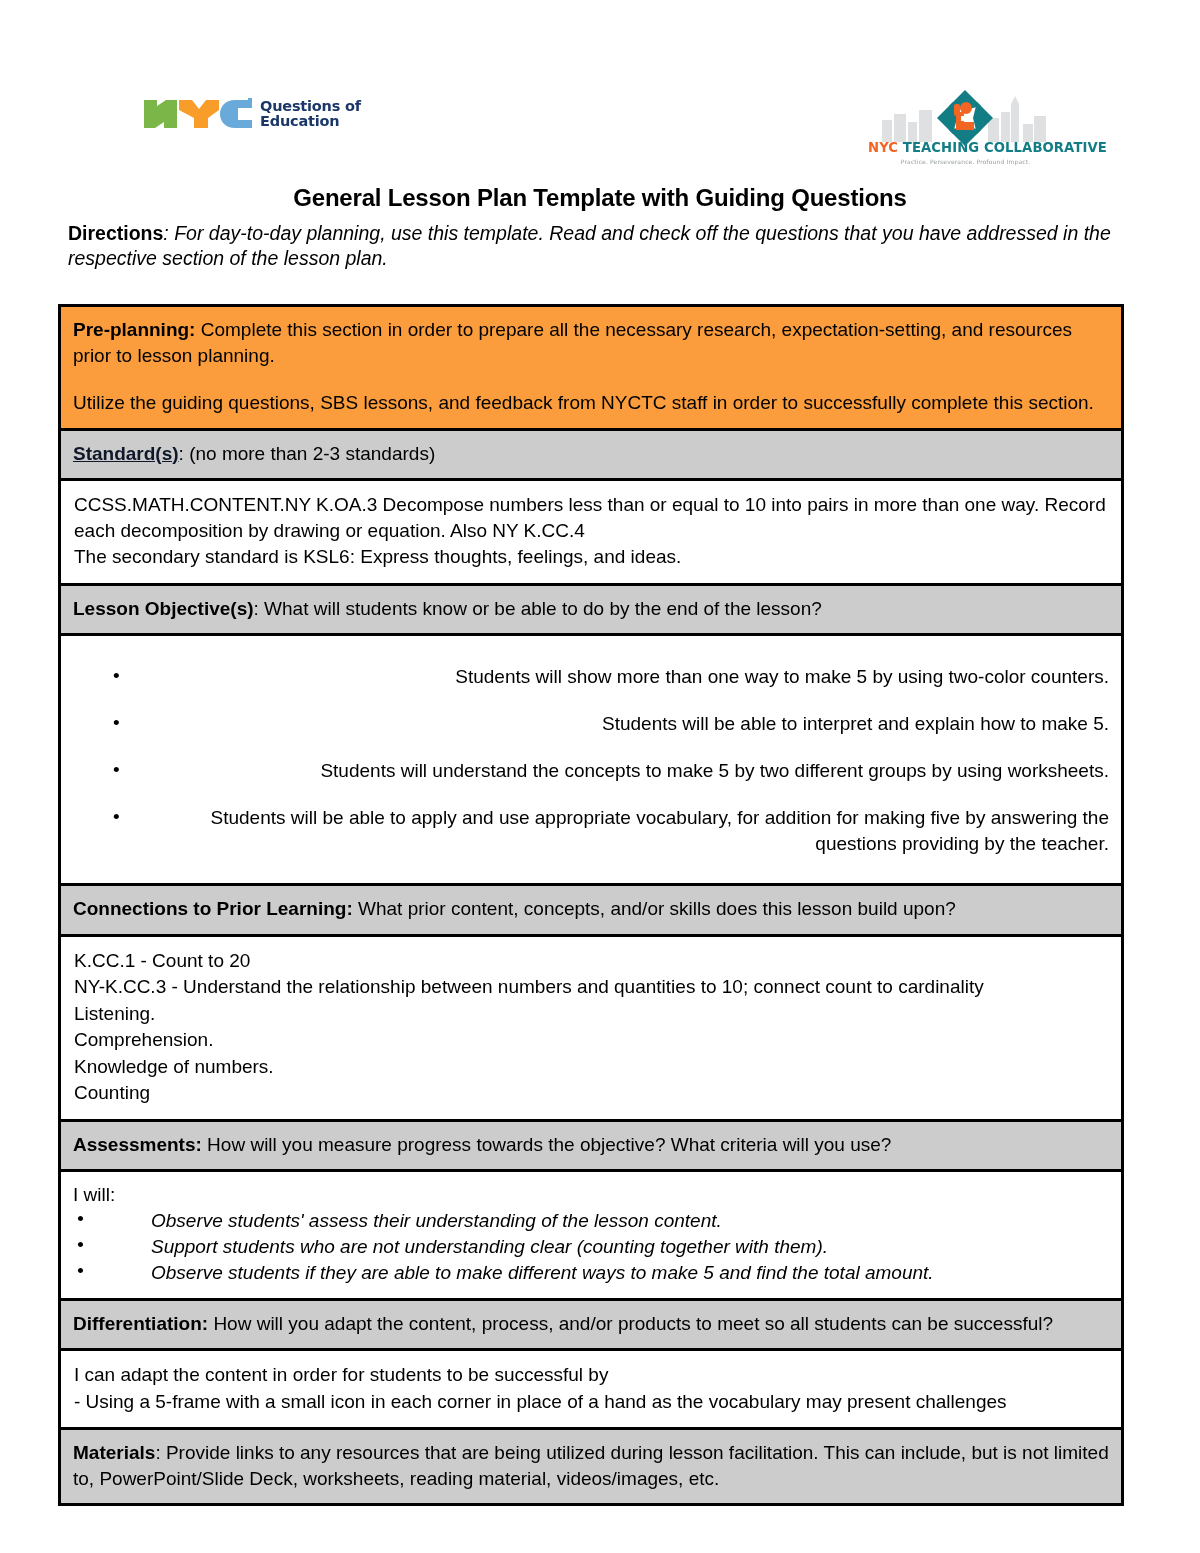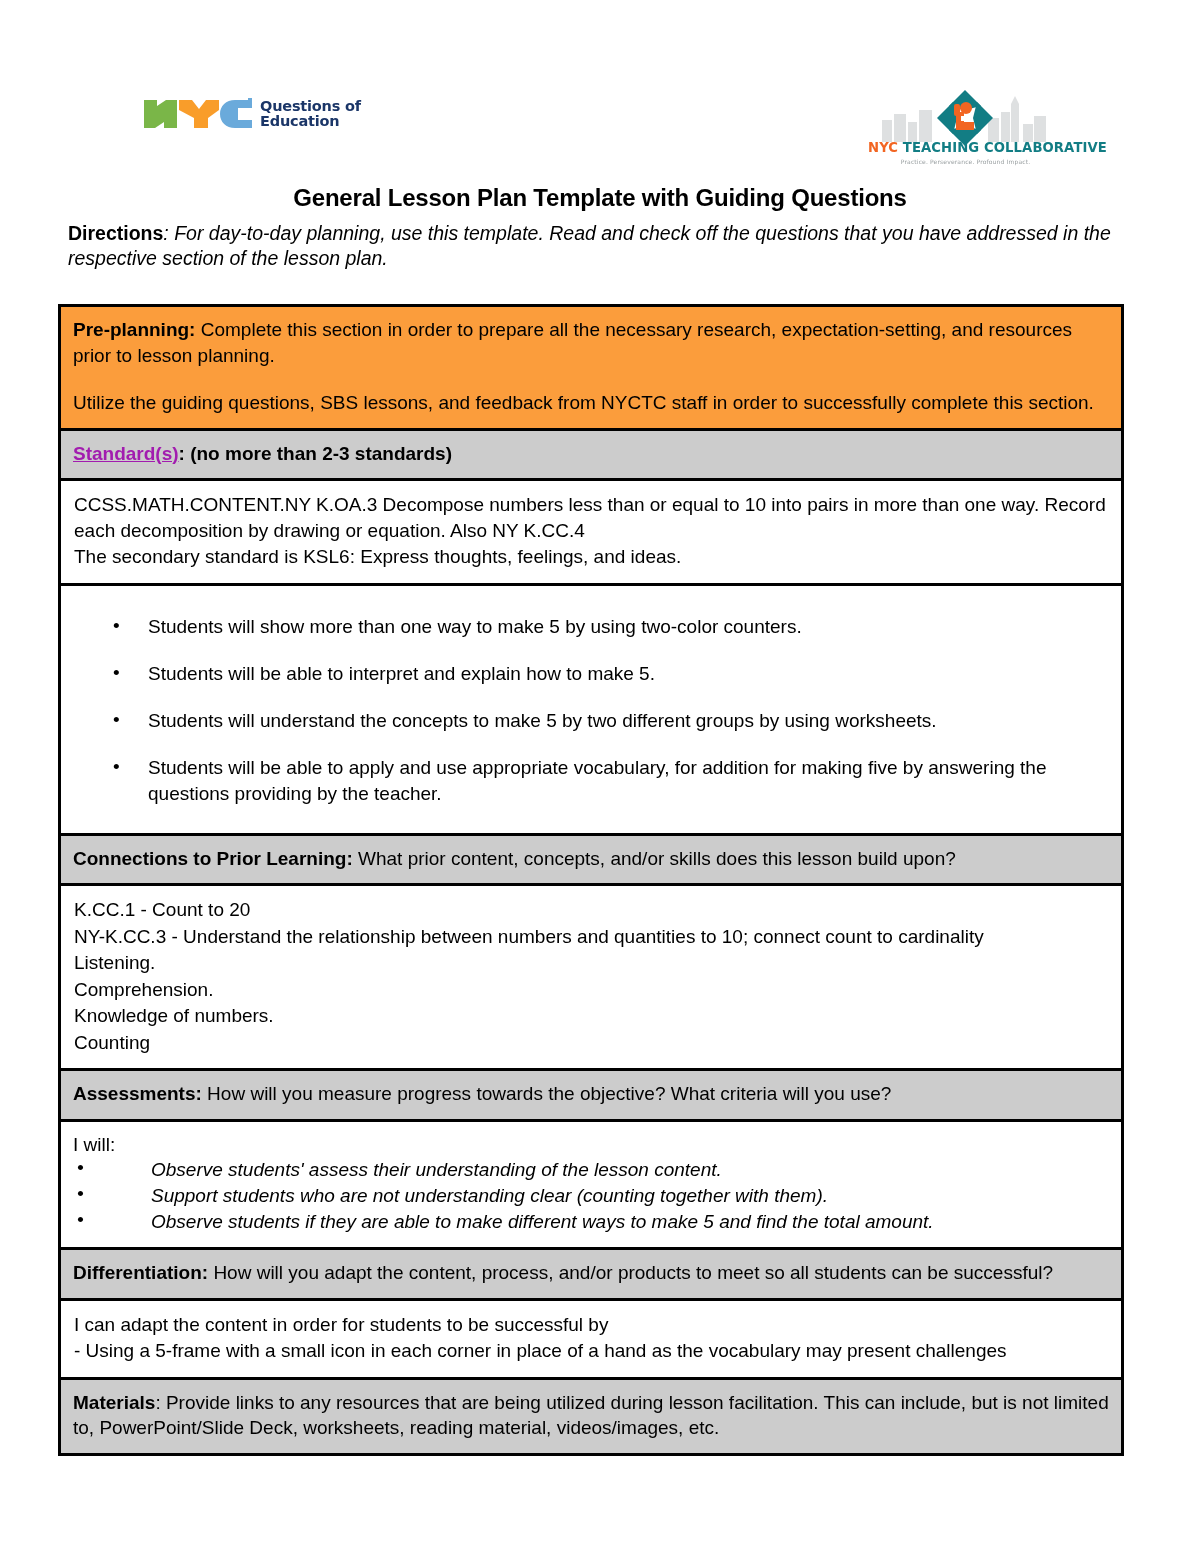--- a/index.html
+++ b/index.html
@@ -131,45 +131,46 @@
   }
   td.body-white {
     background: #ffffff;
   }
 
   .q-label {
     font-weight: bold;
   }
   .link-label {
     font-weight: bold;
-    color: #a21caf;
+    color: #0f172a;
     text-decoration: underline;
   }
   .bold-rest {
-    font-weight: bold;
+    font-weight: normal;
   }
 
   p.blk {
     margin: 0;
   }
   p.blk + p.blk {
     margin-top: 22px;
   }
 
   
   ul.obj {
     margin: 18px 0 14px 0;
     padding: 0 0 0 40px;
     list-style: none;
   }
   ul.obj li {
     position: relative;
     padding-left: 35px;
     margin-bottom: 21px;
     line-height: 26px;
+    text-align: right;
   }
   ul.obj li:last-child { margin-bottom: 0; }
   ul.obj li::before {
     content: "\2022";
     position: absolute;
     left: 0;
     top: -1px;
     font-size: 19px;
   }
 
@@ -278,20 +279,25 @@
         </td>
       </tr>
 
       <tr>
         <td class="body-white lines">
           <p>CCSS.MATH.CONTENT.NY K.OA.3 Decompose numbers less than or equal to 10 into pairs in more than one way. Record each decomposition by drawing or equation. Also NY K.CC.4</p>
           <p>The secondary standard is KSL6: Express thoughts, feelings, and ideas.</p>
         </td>
       </tr>
 
+      <tr>
+        <td class="head-gray">
+          <span class="q-label">Lesson Objective(s)</span><span>: What will students know or be able to do by the end of the lesson?</span>
+        </td>
+      </tr>
 
       <tr>
         <td class="body-white">
           <ul class="obj">
             <li>Students will show more than one way to make 5 by using two-color counters.</li>
             <li>Students will be able to interpret and explain how to make 5.</li>
             <li>Students will understand the concepts to make 5 by two different groups by using worksheets.</li>
             <li>Students will be able to apply and use appropriate vocabulary, for addition for making five by answering the questions providing by the teacher.</li>
           </ul>
         </td>

